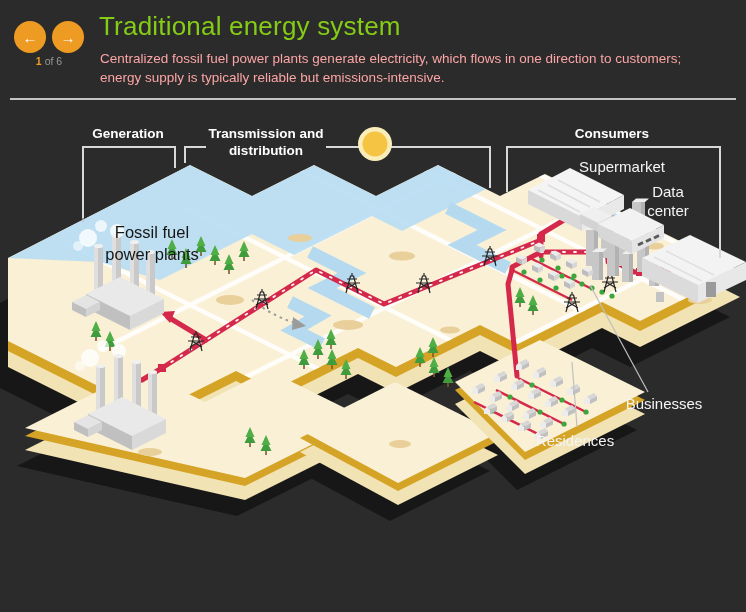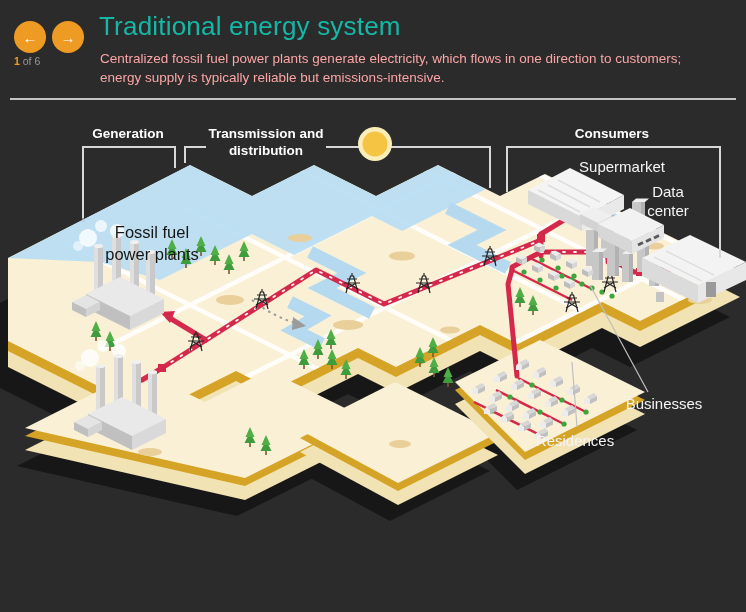--- a/index.html
+++ b/index.html
@@ -9,41 +9,41 @@
     font-family:"Liberation Sans", sans-serif;
   }
   .abs{position:absolute;}
   .nav-btn{
     width:32px;height:32px;border-radius:50%;
     background:#ee9b23;color:#ffffff;
     display:flex;align-items:center;justify-content:center;
     font-size:15px;font-weight:bold;cursor:pointer;
     border:none;
   }
-  #page-title{color:#14b8a6;font-size:26px;font-weight:400;letter-spacing:.2px;}
+  #page-title{color:#84cc16;font-size:26px;font-weight:400;letter-spacing:.2px;}
   #page-subtitle{color:#fca5a5;font-size:13.5px;line-height:1.4;width:615px;}
   .counter{font-size:10.5px;}
   .counter .cur{color:#ee9b23;font-weight:bold;}
   .counter .rest{color:#989898;}
   .divider{left:10px;top:98px;width:726px;height:2px;background:#dedede;opacity:.85;}
   svg text{font-family:"Liberation Sans", sans-serif;}
   .sec-label{font-size:13.5px;font-weight:bold;fill:#ffffff;}
   .map-label-w{font-size:15px;fill:#f4f4f4;}
   .map-label-d{font-size:16.5px;fill:#161616;}
 </style>
 </head>
 <body>
 
 <button class="nav-btn abs" style="left:14px;top:21px;">
   <span>←</span>
 </button>
 <button class="nav-btn abs" style="left:52px;top:21px;">
   <span>→</span>
 </button>
-<div class="counter abs" style="left:14px;top:55px;width:70px;">
+<div class="counter abs" style="left:14px;top:55px;width:70px;text-align:center;">
   <span class="cur">1</span>
   <span class="rest">of 6</span>
 </div>
 <div id="page-title" class="abs" style="left:99px;top:11px;">Traditional energy system</div>
 <div id="page-subtitle" class="abs" style="left:100px;top:50px;">Centralized fossil fuel power plants generate electricity, which flows in one direction to customers; energy supply is typically reliable but emissions-intensive.</div>
 <div class="divider abs"></div>
 
 <svg class="abs" style="left:0;top:0;" width="746" height="612" viewBox="0 0 746 612">
 
   <defs>

